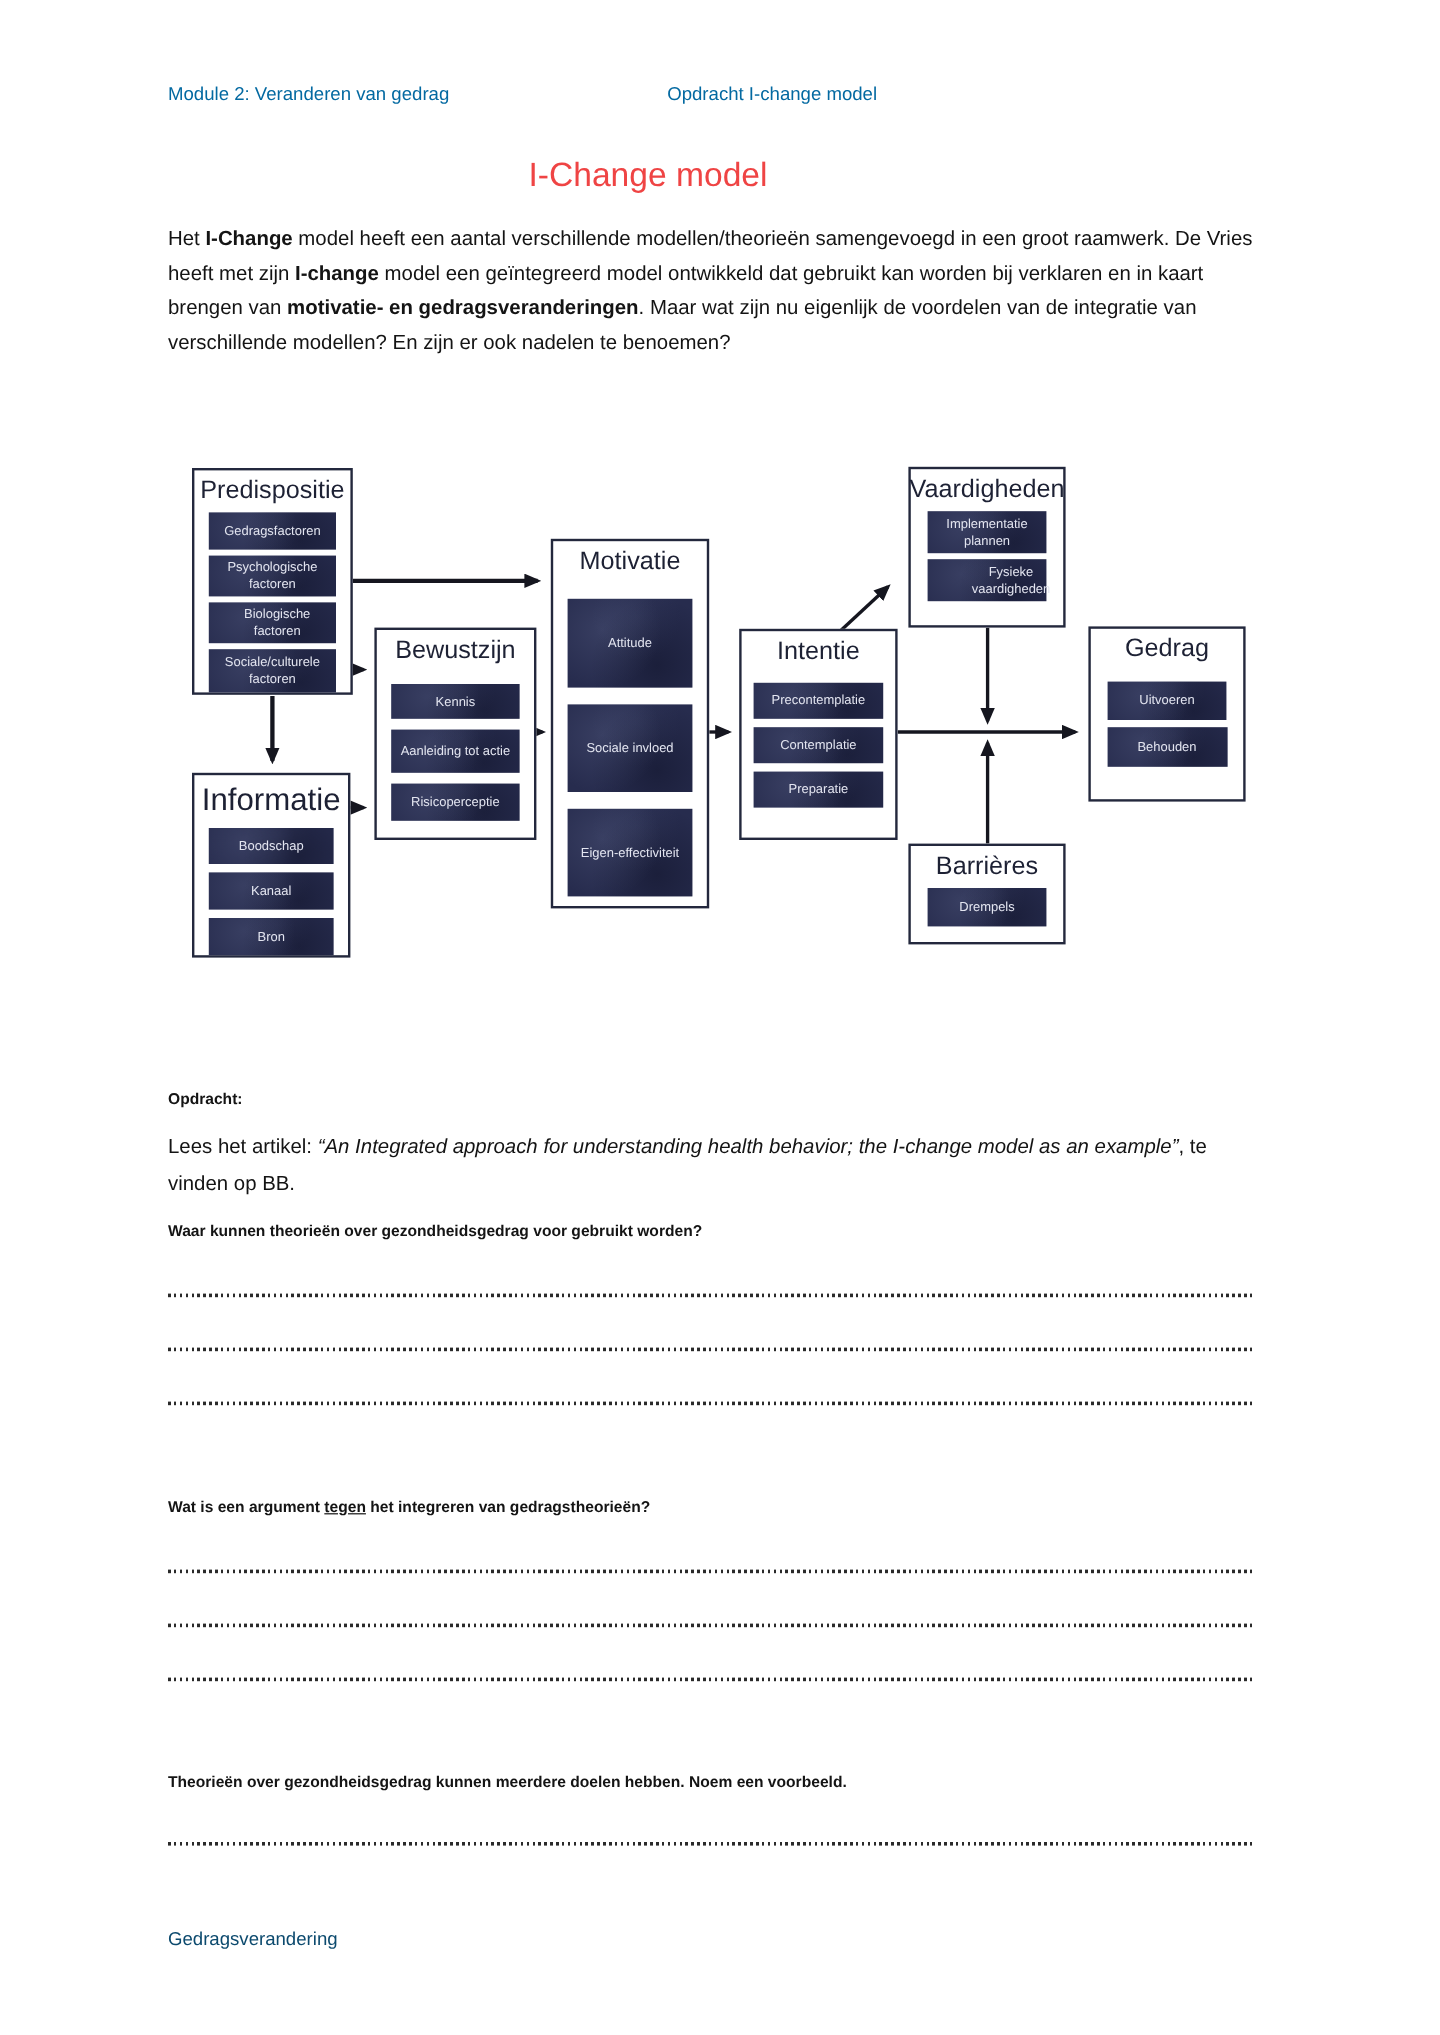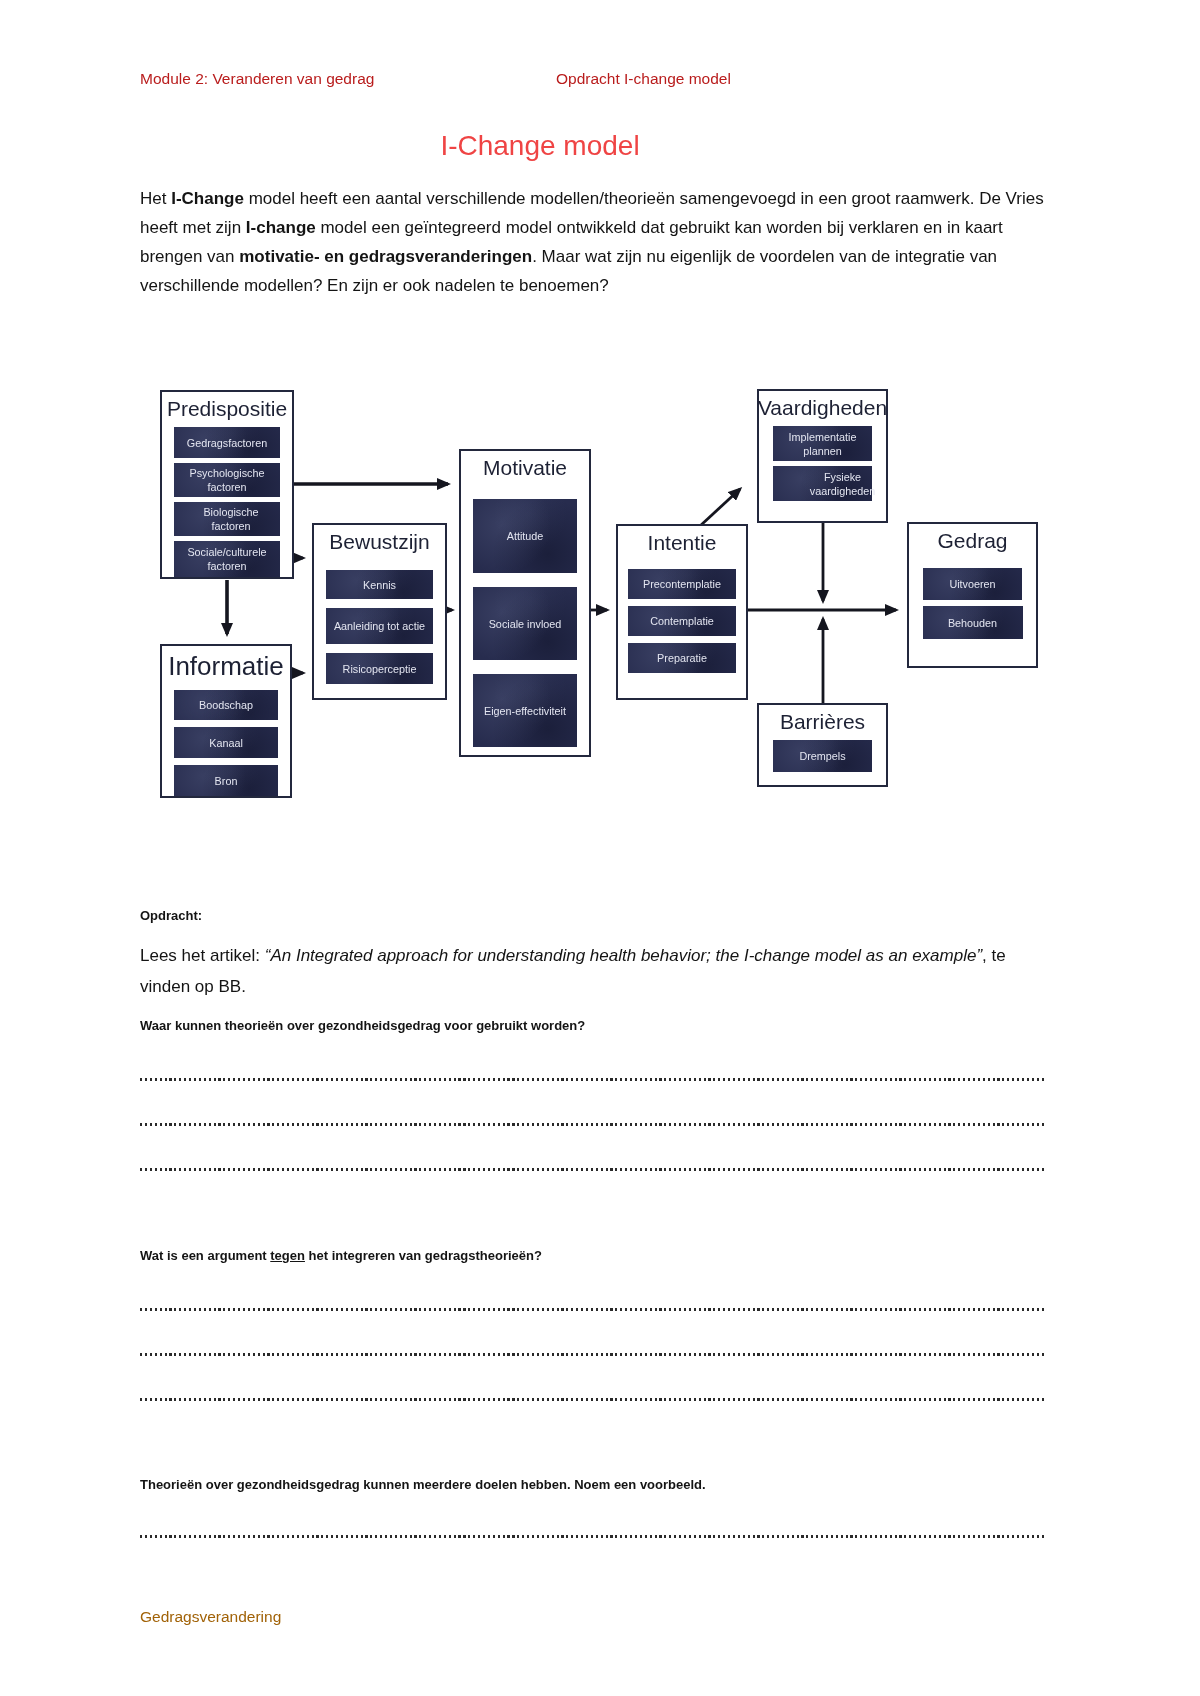--- a/index.html
+++ b/index.html
@@ -2,21 +2,21 @@
 <html style="--sub-bg: #272c4e; --sub-text: #e3e5f0; --outer-border: #23283d;"><head>
 <meta charset="utf-8">
 <style>
   html,body{margin:0;padding:0;background:#fff;}
   .page{
     position:relative;width:1200px;height:1696px;background:#ffffff;
     font-family:"Liberation Sans",sans-serif;color:#161616;overflow:hidden;
   }
   .abs{position:absolute;}
   
-  .hdr{font-size:15.5px;color:#b91c1c;white-space:nowrap;text-align:center;}
+  .hdr{font-size:15.5px;color:#0369a1;white-space:nowrap;text-align:center;}
   
   .doc-title{font-size:28px;font-weight:normal;color:#ef4444;text-align:center;}
   
   .para{font-size:17px;line-height:29px;color:#141414;}
   .bold-run{font-weight:bold;}
   
   .diagram{left:0;top:350px;width:1200px;height:465px;}
   .obox{
     position:absolute;background:#ffffff;border:2px solid var(--outer-border,#23283d);
     box-sizing:border-box;display:flex;flex-direction:column;align-items:center;
@@ -36,21 +36,21 @@
   }
   .arrows{position:absolute;left:0;top:0;width:1200px;height:465px;}
   
   .q{font-size:13px;font-weight:bold;color:#141414;white-space:nowrap;}
   .u-run{text-decoration:underline;}
   .i-run{font-style:italic;}
   .dots{
     height:3px;
     background-image:repeating-linear-gradient(to right,#2a2a2a 0 2.1px,transparent 2.1px 4.9px);
   }
-  .footer{font-size:15.5px;color:#a16207;}
+  .footer{font-size:15.5px;color:#0c4a6e;}
 </style>
 </head>
 <body>
 
 <div class="page">
 
   <div class="abs hdr" style="left:140px;top:70px;">Module 2: Veranderen van gedrag</div>
   <div class="abs hdr" style="left:556px;top:70px;">Opdracht I-change model</div>
 
   <div class="abs doc-title" style="left:140px;top:130px;width:800px;">I-Change model</div>

